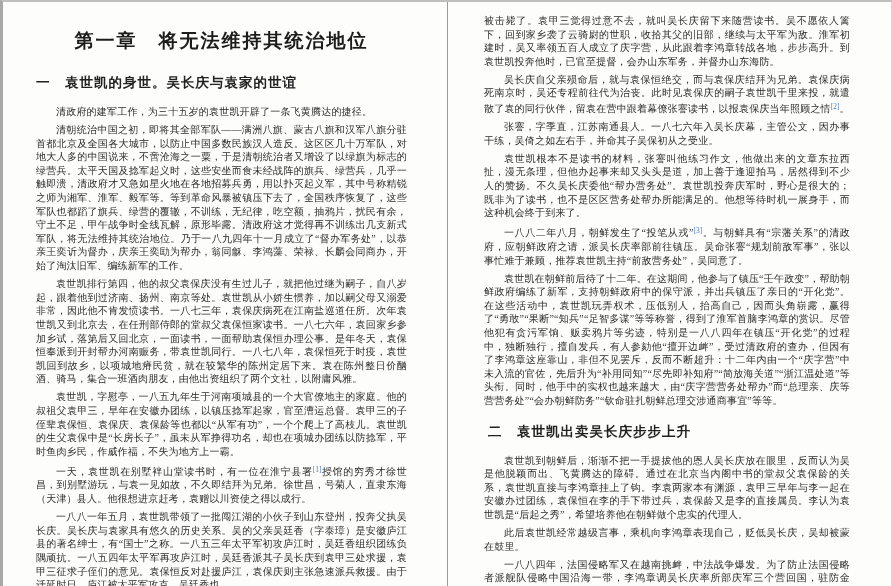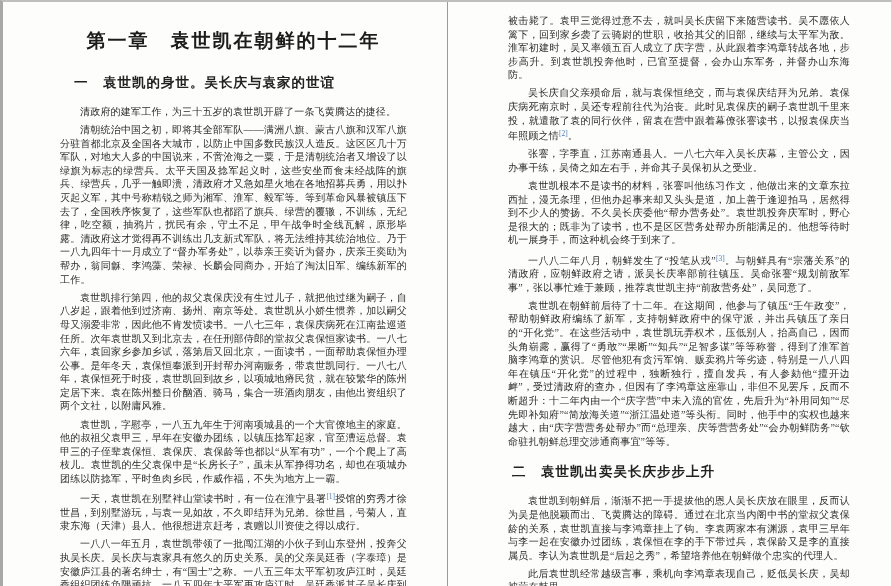--- a/index.html
+++ b/index.html
@@ -12,40 +12,39 @@
     border-left: 3px solid #a8a8a8;
     border-right: 1px solid #d6d6d6;
     font-family: "Liberation Serif", "DejaVu Serif", serif;
   }
   .page {
     flex: 1 1 50%;
     height: 100%;
     overflow: hidden;
     box-sizing: border-box;
     background: #fdfdfc;
-    padding-left: 24px;
   }
   .page--left .page-inner { padding: 26px 40px 0 33px; }
   .page--right { border-left: 1px solid #9a9a9a; }
   .page--right .page-inner { padding: 12px 41px 0 36px; }
 
   .chapter-title {
     font-size: 19px;
     font-weight: bold;
     color: #1c1c1c;
     text-align: center;
     letter-spacing: 2px;
     margin: 0 0 20px 0;
   }
   .section-heading {
     font-size: 13.5px;
     font-weight: bold;
     color: #222222;
     letter-spacing: 1px;
-    margin: 0 0 13px 14px;
+    margin: 0 0 13px 0;
   }
   .section-heading--mid { margin: 15px 0 13px 4px; }
 
   .body-text p {
     font-size: 10px;
     line-height: 13.6px;
     color: #2b2b2b;
     text-align: justify;
     text-indent: 2em;
     margin: 0 0 4.5px 0;
@@ -61,21 +60,21 @@
     cursor: pointer;
   }
 </style>
 </head>
 <body>
 
 <div class="reader">
 
   <div class="page page--left">
     <div class="page-inner">
-      <h1 class="chapter-title">第一章　袁世凯在朝鲜的十二年</h1>
+      <h1 class="chapter-title">第一章　将无法维持其统治地位</h1>
       <h2 class="section-heading">一　袁世凯的身世。吴长庆与袁家的世谊</h2>
       <div class="body-text">
         <p>清政府的建军工作，为三十五岁的袁世凯开辟了一条飞黄腾达的捷径。</p>
         <p>清朝统治中国之初，即将其全部军队——满洲八旗、蒙古八旗和汉军八旗分驻首都北京及全国各大城市，以防止中国多数民族汉人造反。这区区几十万军队，对地大人多的中国说来，不啻沧海之一粟，于是清朝统治者又增设了以绿旗为标志的绿营兵。太平天国及捻军起义时，这些安坐而食未经战阵的旗兵、绿营兵，几乎一触即溃，清政府才又急如星火地在各地招募兵勇，用以扑灭起义军，其中号称精锐之师为湘军、淮军、毅军等。等到革命风暴被镇压下去了，全国秩序恢复了，这些军队也都蹈了旗兵、绿营的覆辙，不训练，无纪律，吃空额，抽鸦片，扰民有余，守土不足，甲午战争时全线瓦解，原形毕露。清政府这才觉得再不训练出几支新式军队，将无法维持其统治地位。乃于一八九四年十一月成立了“督办军务处”，以恭亲王奕䜣为督办，庆亲王奕劻为帮办，翁同龢、李鸿藻、荣禄、长麟会同商办，开始了淘汰旧军、编练新军的工作。</p>
         <p>袁世凯排行第四，他的叔父袁保庆没有生过儿子，就把他过继为嗣子，自八岁起，跟着他到过济南、扬州、南京等处。袁世凯从小娇生惯养，加以嗣父母又溺爱非常，因此他不肯发愤读书。一八七三年，袁保庆病死在江南盐巡道任所。次年袁世凯又到北京去，在任刑部侍郎的堂叔父袁保恒家读书。一八七六年，袁回家乡参加乡试，落第后又回北京，一面读书，一面帮助袁保恒办理公事。是年冬天，袁保恒奉派到开封帮办河南赈务，带袁世凯同行。一八七八年，袁保恒死于时疫，袁世凯回到故乡，以项城地瘠民贫，就在较繁华的陈州定居下来。袁在陈州整日价酗酒、骑马，集合一班酒肉朋友，由他出资组织了两个文社，以附庸风雅。</p>
         <p>袁世凯，字慰亭，一八五九年生于河南项城县的一个大官僚地主的家庭。他的叔祖父袁甲三，早年在安徽办团练，以镇压捻军起家，官至漕运总督。袁甲三的子侄辈袁保恒、袁保庆、袁保龄等也都以“从军有功”，一个个爬上了高枝儿。袁世凯的生父袁保中是“长房长子”，虽未从军挣得功名，却也在项城办团练以防捻军，平时鱼肉乡民，作威作福，不失为地方上一霸。</p>
         <p><span>一天，袁世凯在别墅袢山堂读书时，有一位在淮宁县署</span><span class="fn-ref">[1]</span><span>授馆的穷秀才徐世昌，到别墅游玩，与袁一见如故，不久即结拜为兄弟。徐世昌，号菊人，直隶东海（天津）县人。他很想进京赶考，袁赠以川资使之得以成行。</span></p>
         <p>一八八一年五月，袁世凯带领了一批闯江湖的小伙子到山东登州，投奔父执吴长庆。吴长庆与袁家具有悠久的历史关系。吴的父亲吴廷香（字泰璋）是安徽庐江县的著名绅士，有“国士”之称。一八五三年太平军初攻庐江时，吴廷香组织团练负隅顽抗。一八五四年太平军再攻庐江时，吴廷香派其子吴长庆到袁甲三处求援，袁甲三征求子侄们的意见。袁保恒反对赴援庐江，袁保庆则主张急速派兵救援。由于迁延时日，庐江被太平军攻克，吴廷香也</p>
       </div>
     </div>

